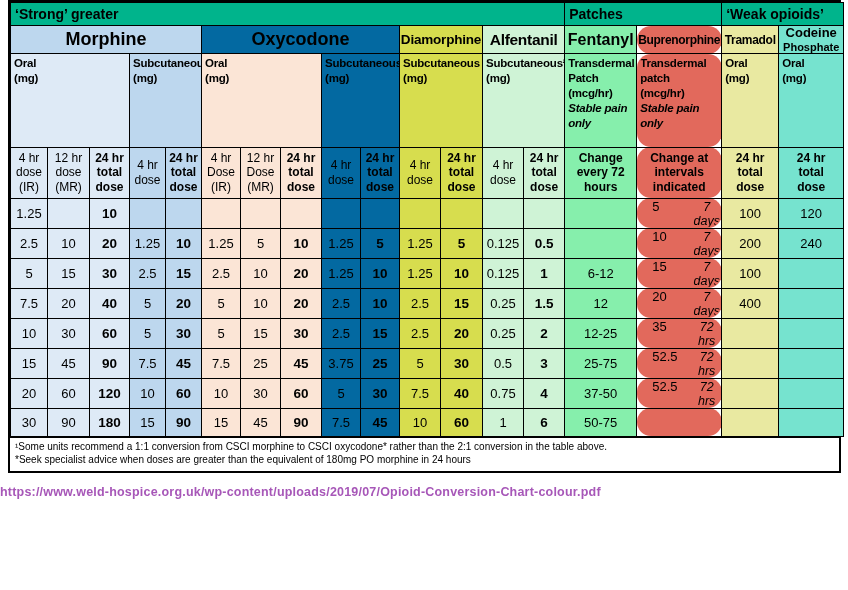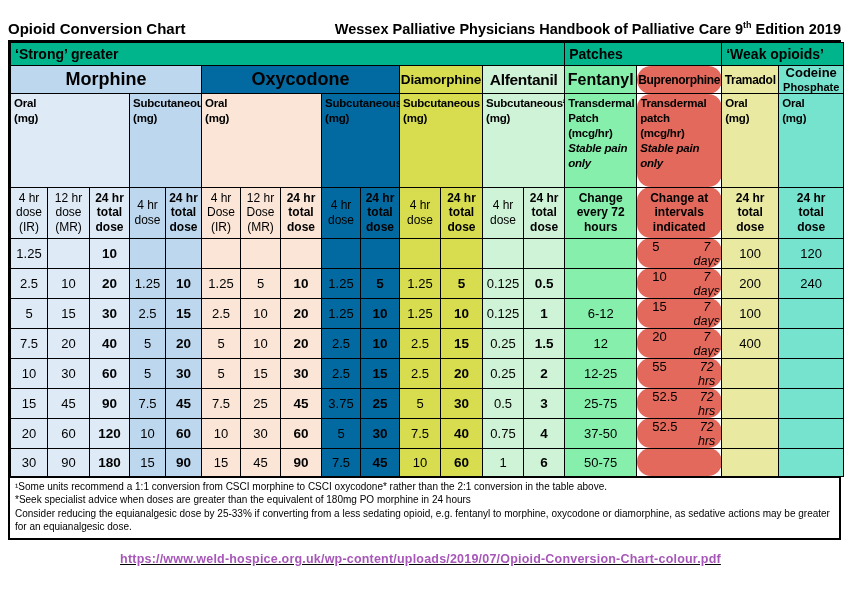--- a/index.html
+++ b/index.html
@@ -57,33 +57,29 @@
   tbody.data td { text-align: center; vertical-align: middle; font-size: 13px; }
   tbody.data td.b { font-weight: bold; font-size: 13.5px; }
   .bwrap { display: flex; align-items: baseline; padding-left: 15px; }
   .bdose { flex: 0 0 40px; text-align: left; }
   .bint { font-style: italic; font-size: 12.5px; }
 
   .footnotes { border-top: 1px solid #000; padding: 2px 6px 4px 5px;
                font-size: 10px; line-height: 1.36; }
   .footnotes p { margin: 0; }
 
-  .urlline { width: 841px; text-align: center; margin-top: 9px; text-decoration: underline; }
+  .urlline { width: 841px; text-align: left; margin-top: 9px; }
   .source-url { font-size: 12.5px; font-weight: bold; color: #A757B8;
                 letter-spacing: 0.2px; text-decoration: none; cursor: pointer; }
 </style>
 </head>
 <body>
 
 <div class="page">
 
-  <div class="titlebar">
-    <div class="doc-title">Opioid Conversion Chart</div>
-    <div class="source-title"><span>Wessex Palliative Physicians Handbook of Palliative Care 9</span><sup>th</sup><span> Edition 2019</span></div>
-  </div>
 
   <div class="tablewrap">
     <table>
       <colgroup>
         <col style="width:37px">
           <col style="width:42px">
           <col style="width:40px">
         <col style="width:36px">
           <col style="width:36px">
         <col style="width:39px">
@@ -310,21 +306,21 @@
             <td class="c-oo b">30</td>
             <td class="c-os">2.5</td>
             <td class="c-os b">15</td>
             <td class="c-di">2.5</td>
             <td class="c-di b">20</td>
             <td class="c-al">0.25</td>
             <td class="c-al b">2</td>
             <td class="c-fe">12-25</td>
             <td class="c-bu">
               <div class="bwrap">
-                <span class="bdose">55</span>
+                <span class="bdose">35</span>
                 <span class="bint">72 hrs</span>
               </div>
             </td>
             <td class="c-tr"></td>
             <td class="c-co"></td>
           </tr>
           <tr>
             <td class="c-mo">15</td>
             <td class="c-mo">45</td>
             <td class="c-mo b">90</td>
@@ -398,21 +394,20 @@
             </td>
             <td class="c-tr"></td>
             <td class="c-co"></td>
           </tr>
         </tbody>
     </table>
 
     <div class="footnotes">
       <p>¹Some units recommend a 1:1 conversion from CSCI morphine to CSCI oxycodone* rather than the 2:1 conversion in the table above.</p>
       <p>*Seek specialist advice when doses are greater than the equivalent of 180mg PO morphine in 24 hours</p>
-      <p>Consider reducing the equianalgesic dose by 25-33% if converting from a less sedating opioid, e.g. fentanyl to morphine, oxycodone or diamorphine, as sedative actions may be greater for an equianalgesic dose.</p>
     </div>
   </div>
 
   <div class="urlline">
     <a class="source-url">https://www.weld-hospice.org.uk/wp-content/uploads/2019/07/Opioid-Conversion-Chart-colour.pdf</a>
   </div>
 
 </div>
 
 </body></html>

